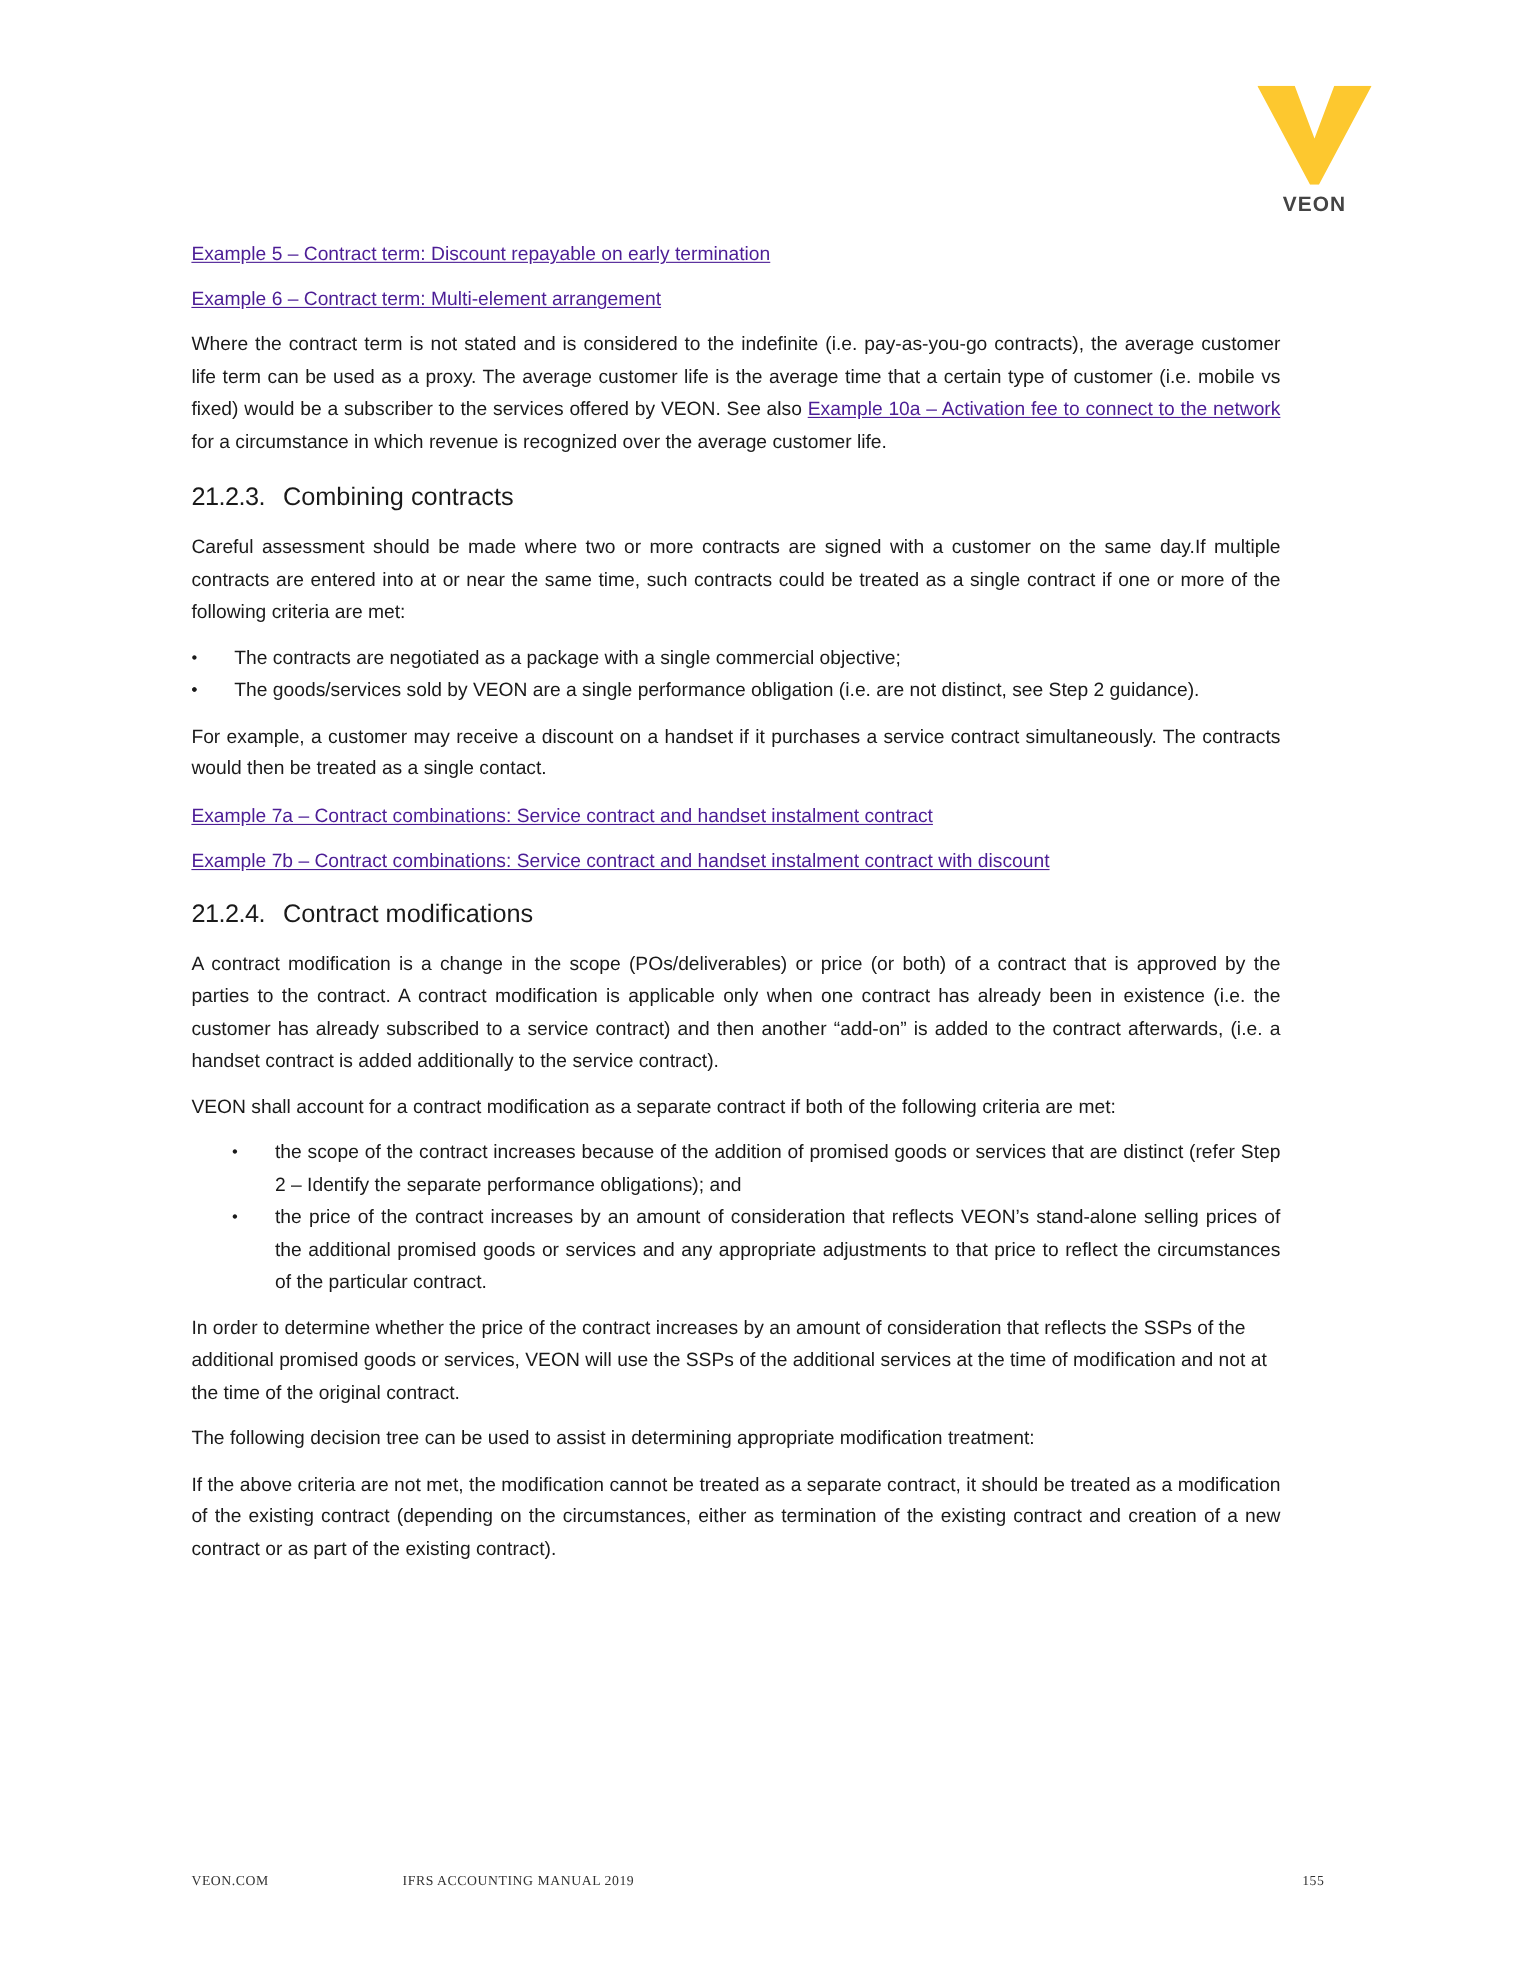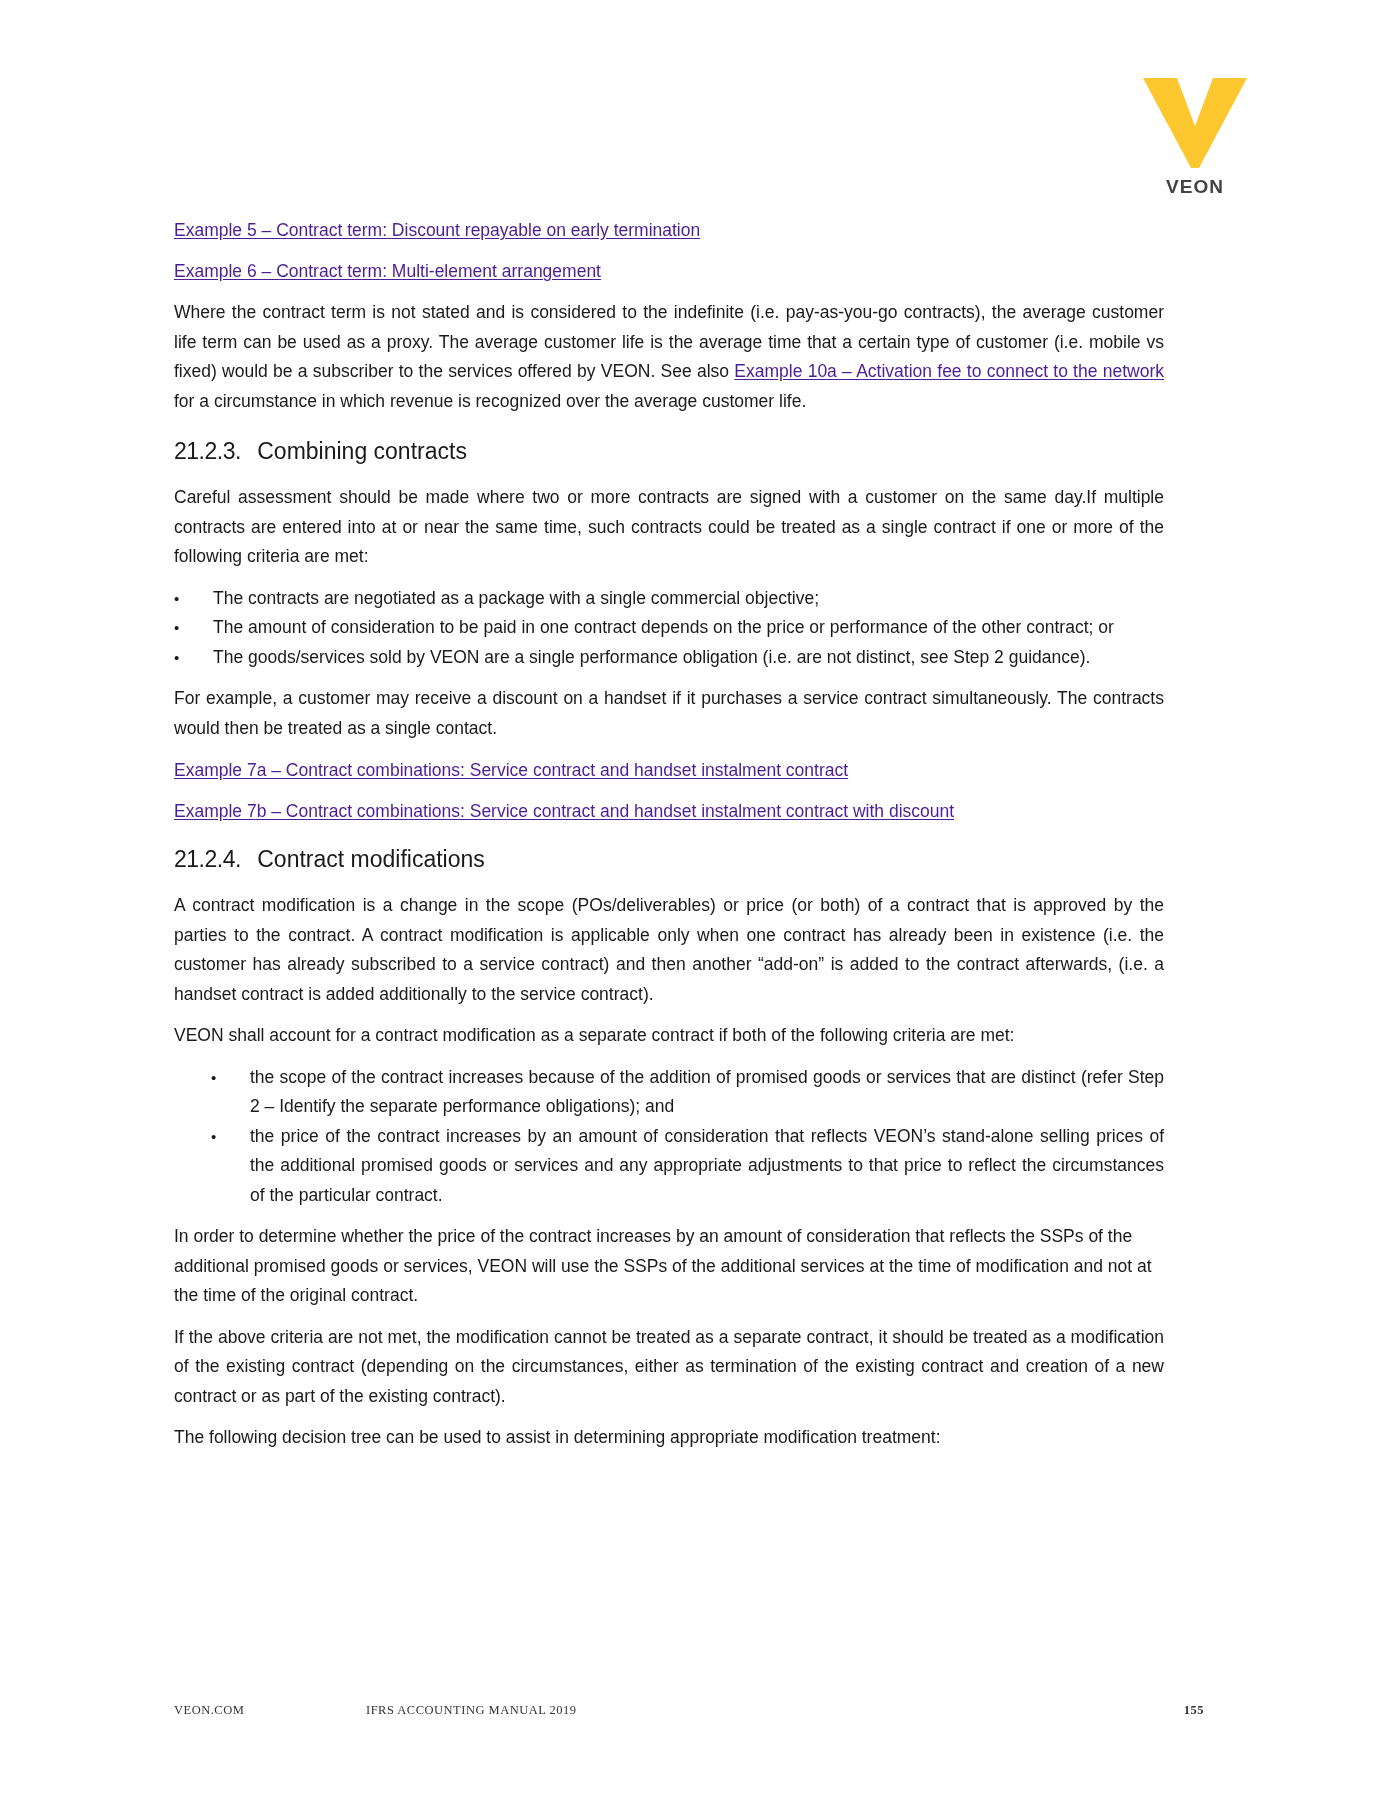--- a/index.html
+++ b/index.html
@@ -20,21 +20,21 @@
     ul li { position: relative; font-size: 17.5px; line-height: 29.5px; text-align: justify; }
     ul.lvl1 li { padding-left: 39px; }
     ul.lvl1 li .bullet { position: absolute; left: 0; top: 0; }
     ul.lvl2 li { padding-left: 76px; }
     ul.lvl2 li .bullet { position: absolute; left: 37px; top: 0; }
     .bullet { font-size: 15px; }
     .footer { position: absolute; top: 1703px; left: 174px; width: 1030px; height: 20px;
       font-family: "Liberation Serif", "DejaVu Serif", serif; font-size: 12.5px; color: #333; letter-spacing: 0.5px; }
     .footer .site { position: absolute; left: 0; }
     .footer .title { position: absolute; left: 192px; }
-    .footer .pnum { position: absolute; right: 0; font-weight: bold; }
+    .footer .pnum { position: absolute; right: 0; }
   </style>
 </head>
 <body>
 
 <div class="page">
 
   <div class="logo">
     <svg width="104" height="90" viewBox="0 0 104 90">
       <polygon points="0,0 34,0 52,48 70,0 104,0 56,90 48,90" fill="#FDC82F"></polygon>
     </svg>
@@ -54,21 +54,21 @@
 
     <h2>
       <span class="num">21.2.3.</span>
       <span>Combining contracts</span>
     </h2>
 
     <p>Careful assessment should be made where two or more contracts are signed with a customer on the same day.If multiple contracts are entered into at or near the same time, such contracts could be treated as a single contract if one or more of the following criteria are met:</p>
 
     <ul class="lvl1">
       <li><span class="bullet">•</span><span>The contracts are negotiated as a package with a single commercial objective;</span></li>
-      <li><span class="bullet">•</span><span>The amount of consideration to be paid in one contract depends on the price or performance of the other contract; or</span></li>
+      <li><span class="bullet">•</span></li>
       <li><span class="bullet">•</span><span>The goods/services sold by VEON are a single performance obligation (i.e. are not distinct, see Step 2 guidance).</span></li>
     </ul>
 
     <p>For example, a customer may receive a discount on a handset if it purchases a service contract simultaneously. The contracts would then be treated as a single contact.</p>
 
     <div class="link-line" style="margin-top:14px;">
       <a>Example 7a – Contract combinations: Service contract and handset instalment contract</a>
     </div>
     <div class="link-line">
       <a>Example 7b – Contract combinations: Service contract and handset instalment contract with discount</a>
@@ -81,22 +81,22 @@
 
     <p>A contract modification is a change in the scope (POs/deliverables) or price (or both) of a contract that is approved by the parties to the contract. A contract modification is applicable only when one contract has already been in existence (i.e. the customer has already subscribed to a service contract) and then another “add-on” is added to the contract afterwards, (i.e. a handset contract is added additionally to the service contract).</p>
     <p>VEON shall account for a contract modification as a separate contract if both of the following criteria are met:</p>
 
     <ul class="lvl2">
       <li><span class="bullet">•</span><span>the scope of the contract increases because of the addition of promised goods or services that are distinct (refer Step 2 – Identify the separate performance obligations); and</span></li>
       <li><span class="bullet">•</span><span>the price of the contract increases by an amount of consideration that reflects VEON’s stand-alone selling prices of the additional promised goods or services and any appropriate adjustments to that price to reflect the circumstances of the particular contract.</span></li>
     </ul>
 
     <p style="text-align:left;">In order to determine whether the price of the contract increases by an amount of consideration that reflects the SSPs of the additional promised goods or services, VEON will use the SSPs of the additional services at the time of modification and not at the time of the original contract.</p>
+    <p style="text-align:left;">The following decision tree can be used to assist in determining appropriate modification treatment:</p>
     <p>If the above criteria are not met, the modification cannot be treated as a separate contract, it should be treated as a modification of the existing contract (depending on the circumstances, either as termination of the existing contract and creation of a new contract or as part of the existing contract).</p>
-    <p style="text-align:left;">The following decision tree can be used to assist in determining appropriate modification treatment:</p>
   </div>
 
   <div class="footer">
     <span class="site">VEON.COM</span>
     <span class="title">IFRS ACCOUNTING MANUAL 2019</span>
     <span class="pnum">155</span>
   </div>
 </div>
 
 </body></html>

